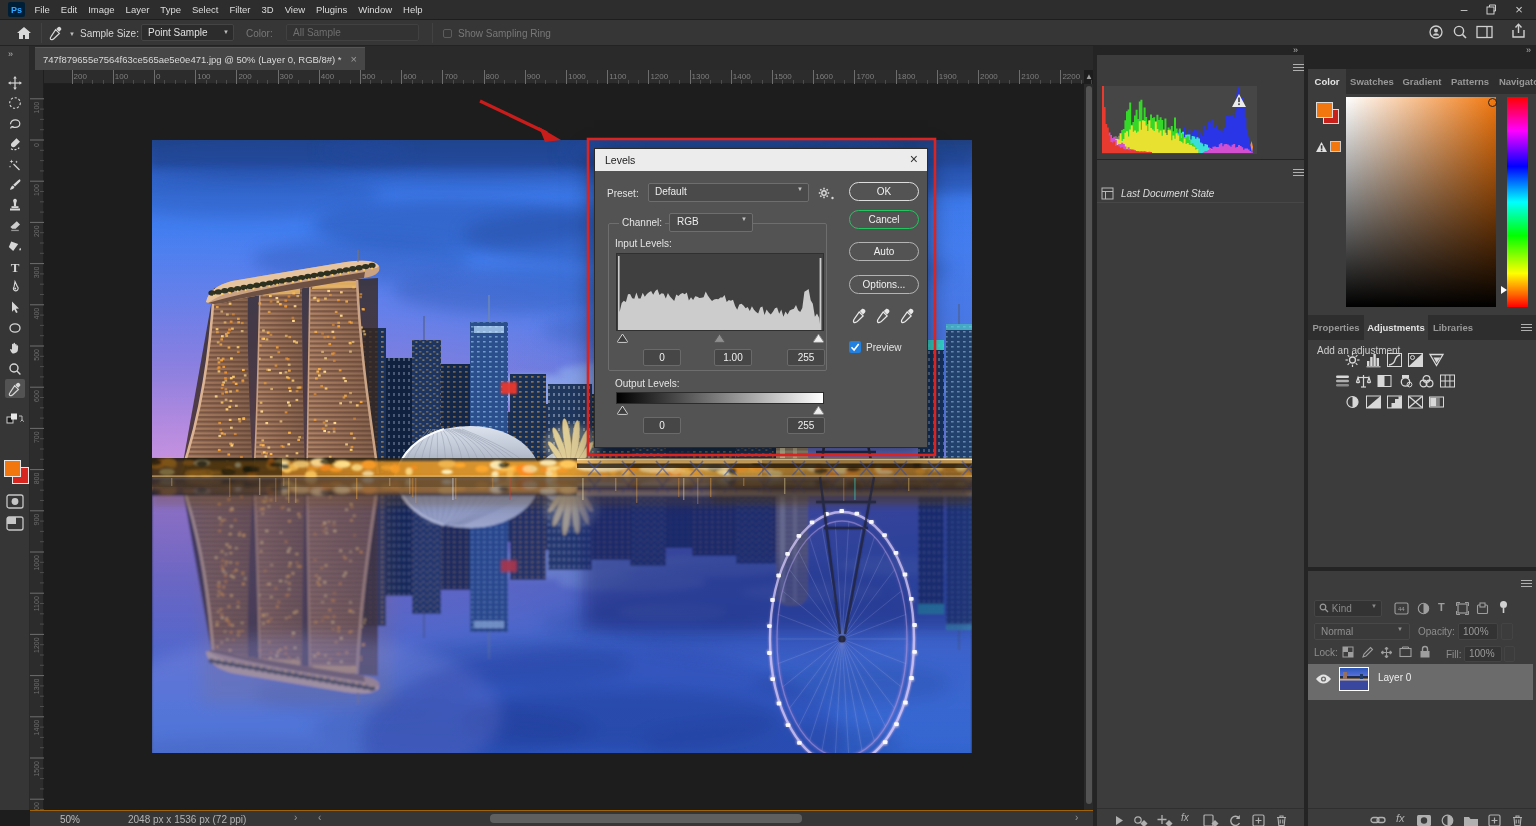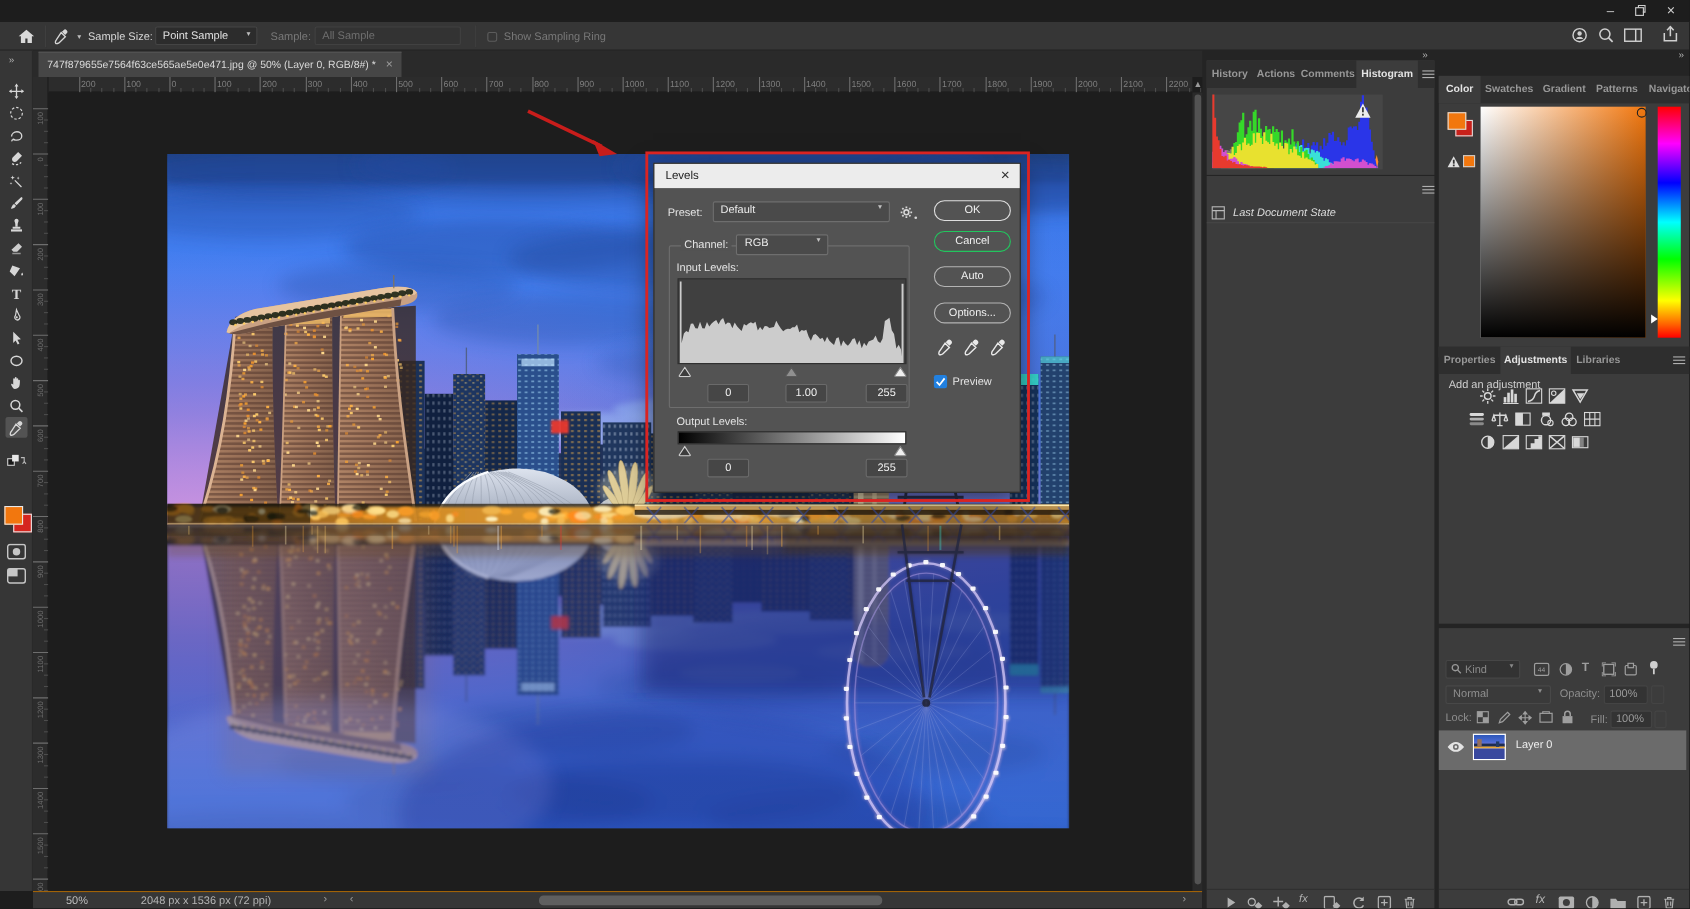--- a/index.html
+++ b/index.html
@@ -42,20 +42,35 @@
 #rightpane{position:absolute;left:1093px;top:46px;width:443px;height:780px;background:#242424}
 .pcol{position:absolute;background:#3c3c3c}
 .ptabs{position:absolute;left:0;top:0;right:0;height:25px;background:#2e2e2e;font-size:9.5px;color:#989898;font-weight:bold}
 .ptab{position:absolute;top:0;height:25px;display:flex;align-items:center;padding:0 10px}
 .ptab.sel{background:#3c3c3c;color:#e4e4e4}
 .pmenu{position:absolute;top:9px;width:11px;height:8px}
 .pmenu div{height:1.4px;background:#b0b0b0;margin-bottom:1.5px}
 .chev{color:#b5b5b5;font-size:9px;letter-spacing:-1px}
 </style></head><body>
 <div id="root">
+    <div id="menubar">
+      <div id="pslogo">Ps</div>
+      <span class="mitem">File</span>
+      <span class="mitem">Edit</span>
+      <span class="mitem">Image</span>
+      <span class="mitem">Layer</span>
+      <span class="mitem">Type</span>
+      <span class="mitem">Select</span>
+      <span class="mitem">Filter</span>
+      <span class="mitem">3D</span>
+      <span class="mitem">View</span>
+      <span class="mitem">Plugins</span>
+      <span class="mitem">Window</span>
+      <span class="mitem">Help</span>
+    </div>
     <div class="winb" style="left:1450px;font-size:12px">–</div>
     <div class="winb" style="left:1477px">
       <svg width="11" height="11">
         <rect x="1" y="3" width="7" height="7" fill="none" stroke="#cfcfcf"></rect>
         <path d="M3.5 3V1h6v6h-2" fill="none" stroke="#cfcfcf"></path>
       </svg>
     </div>
     <div class="winb" style="left:1505px;font-size:13px">×</div>
     <div id="optbar">
       <div class="abs" style="left:15px;top:5px"><svg width="18" height="16" viewBox="0 0 18 16">
@@ -64,21 +79,21 @@
       <div class="obsep" style="left:41px"></div>
       <div class="abs" style="left:48px;top:5px"><svg width="16" height="16" viewBox="0 0 16 16">
           <g fill="#d6d6d6">
             <path d="M12.6 2.4c.9.9 1 2 .3 2.7l-1.7 1.7-2.9-2.9 1.7-1.7c.7-.7 1.7-.7 2.6.2z"></path>
             <path d="M7.6 4.6l3.8 3.8-5.6 5.4c-.5.5-2.5 1.3-3.2.6-.7-.7.1-2.6.6-3.1z" fill="none" stroke="#d6d6d6" stroke-width="1.2"></path>
           </g>
         </svg></div>
       <div class="abs" style="left:69px;top:11px;color:#bdbdbd;font-size:6px">▼</div>
       <div class="oblabel" style="left:80px;top:8px">Sample Size:</div>
       <div class="obdrop" style="left:141px;top:4px;width:93px;font-size:10px">Point Sample<span style="position:absolute;right:4px;top:4px;font-size:6px;color:#bdbdbd">▼</span></div>
-      <div class="oblabel obdis" style="left:246px;top:8px">Sample:</div>
+      <div class="oblabel obdis" style="left:246px;top:8px">Color:</div>
       <div class="obinput" style="left:286px;top:4px;width:133px;font-size:10px">All Sample</div>
       <div class="obsep" style="left:432px"></div>
       <div class="abs" style="left:443px;top:9px;width:9px;height:9px;border:1px solid #5c5c5c;border-radius:2px"></div>
       <div class="oblabel obdis" style="left:458px;top:8px">Show Sampling Ring</div>
       <svg class="abs" style="left:1428px;top:4px" width="16" height="16">
         <circle cx="8" cy="8" r="6" fill="none" stroke="#cfcfcf" stroke-width="1.3"></circle>
         <circle cx="8" cy="6.4" r="2" fill="#cfcfcf"></circle>
         <path d="M4.6 11.4a3.8 3.8 0 0 1 6.8 0z" fill="#cfcfcf"></path>
       </svg>
       <svg class="abs" style="left:1452px;top:4px" width="16" height="16">
@@ -1315,34 +1330,20 @@
     </div>
     <svg class="abs" style="left:0;top:0;pointer-events:none;z-index:60" width="1536" height="826">
       <rect x="588" y="139" width="347" height="316" fill="none" stroke="#da2422" stroke-width="2.6"></rect>
       <line x1="480" y1="101" x2="547" y2="133" stroke="#c81d1b" stroke-width="3.2"></line>
       <path d="M561 140 L539 127 L545 142 Z" fill="#c81d1b"></path>
     </svg>
     <div id="rightpane">
       <div class="abs chev" style="left:200px;top:-1px">»</div>
       <div class="abs chev" style="left:433px;top:-1px">»</div>
       <div class="pcol" style="left:4px;top:9px;width:207px;height:104px">
-        <div class="ptabs">
-          <div class="ptab" style="left:0px;width:42px;padding:0">
-            <span style="margin:auto">History</span>
-          </div>
-          <div class="ptab" style="left:42px;width:42px;padding:0">
-            <span style="margin:auto">Actions</span>
-          </div>
-          <div class="ptab" style="left:84px;width:52px;padding:0">
-            <span style="margin:auto">Comments</span>
-          </div>
-          <div class="ptab sel" style="left:136px;width:56px;padding:0">
-            <span style="margin:auto">Histogram</span>
-          </div>
-        </div>
         <div class="pmenu" style="left:196px;top:9px">
           <div></div>
           <div></div>
           <div></div>
         </div>
         <div class="abs" style="left:5px;top:31px;width:155px;height:68px;background:#464646"><svg width="153" height="67" viewBox="0 0 153 67">
             <path d="M1.0 67V61.8M2.6 67V59.9M4.2 67V58.1M5.8 67V55.9M7.4 67V54.8M9.0 67V52.4M10.6 67V54.9M12.2 67V52.7M13.8 67V50.3M15.4 67V51.2M17.0 67V49.7M18.6 67V53.1M20.2 67V51.1M21.8 67V51.9M23.4 67V50.1M25.0 67V49.6M26.6 67V52.2M28.2 67V50.9M29.8 67V50.2M31.4 67V46.9M33.0 67V47.8M34.6 67V51.1M36.2 67V47.8M37.8 67V51.4M39.4 67V49.0M41.0 67V51.7M42.6 67V52.4M44.2 67V48.0M45.8 67V51.5M47.4 67V51.6M49.0 67V47.8M50.6 67V48.5M52.2 67V51.5M53.8 67V48.3M55.4 67V50.5M57.0 67V49.9M58.6 67V52.3M60.2 67V48.9M61.8 67V50.2M63.4 67V49.0M65.0 67V49.5M66.6 67V52.4M68.2 67V52.2M69.8 67V53.2M71.4 67V53.4M73.0 67V53.8M74.6 67V52.9M76.2 67V51.6M77.8 67V54.4M79.4 67V51.5M81.0 67V53.1M82.6 67V53.3M84.2 67V51.2M85.8 67V52.8M87.4 67V53.6M89.0 67V53.0M90.6 67V52.2M92.2 67V55.1M93.8 67V51.6M95.4 67V55.6M97.0 67V53.0M98.6 67V52.8M100.2 67V56.2M101.8 67V53.5M103.4 67V55.3M105.0 67V54.7M106.6 67V56.9M108.2 67V57.0M109.8 67V56.7M111.4 67V54.3M113.0 67V57.1M114.6 67V55.5M116.2 67V55.1M117.8 67V55.3M119.4 67V57.4M121.0 67V57.6M122.6 67V57.3M124.2 67V56.8M125.8 67V58.9M127.4 67V57.3M129.0 67V57.4M130.6 67V57.5M132.2 67V59.8M133.8 67V57.7M135.4 67V60.0M137.0 67V59.6M138.6 67V59.2M140.2 67V58.8M141.8 67V60.2M143.4 67V59.2M145.0 67V60.2M146.6 67V60.9M148.2 67V61.1M149.8 67V61.6" stroke="#7d816c" stroke-width="2.0"></path>
             <path d="M58.6 67V65.1M60.2 67V64.0M61.8 67V61.2M63.4 67V58.6M65.0 67V60.8M66.6 67V60.3M68.2 67V53.4M69.8 67V54.9M71.4 67V54.4M73.0 67V54.4M74.6 67V49.5M76.2 67V45.2M77.8 67V47.7M79.4 67V46.6M81.0 67V51.2M82.6 67V40.8M84.2 67V52.4M85.8 67V47.4M87.4 67V44.1M89.0 67V52.7M90.6 67V46.2M92.2 67V43.0M93.8 67V46.0M95.4 67V43.4M97.0 67V51.1M98.6 67V46.4M100.2 67V49.6M101.8 67V39.6M103.4 67V46.5M105.0 67V43.7M106.6 67V35.0M108.2 67V36.4M109.8 67V33.7M111.4 67V42.1M113.0 67V41.9M114.6 67V38.7M116.2 67V42.9M117.8 67V46.0M119.4 67V43.4M121.0 67V46.3M122.6 67V41.6M124.2 67V30.0M125.8 67V28.9M127.4 67V30.7M129.0 67V29.0M130.6 67V28.8M132.2 67V32.1M133.8 67V24.7M135.4 67V6.6M137.0 67V0.7M138.6 67V17.9M140.2 67V11.7M141.8 67V19.5M143.4 67V31.7M145.0 67V42.8M146.6 67V50.6M148.2 67V58.4M149.8 67V61.8" stroke="#2a35e8" stroke-width="2.0"></path>
             <path d="M57.0 67V64.4M58.6 67V62.4M60.2 67V59.8M61.8 67V58.3M63.4 67V58.8M65.0 67V53.1M66.6 67V53.4M68.2 67V52.6M69.8 67V56.4M71.4 67V50.2M73.0 67V52.0M74.6 67V46.2M76.2 67V47.5M77.8 67V44.1M79.4 67V46.7M81.0 67V45.8M82.6 67V51.2M84.2 67V48.8M85.8 67V48.6M87.4 67V48.5M89.0 67V53.5M90.6 67V49.9M92.2 67V50.5M93.8 67V52.7M95.4 67V51.3M97.0 67V52.5M98.6 67V56.4M100.2 67V57.4M101.8 67V60.2M103.4 67V57.9M105.0 67V58.7M106.6 67V61.5M108.2 67V61.9M109.8 67V63.1M111.4 67V64.3" stroke="#3ae0d8" stroke-width="2.0"></path>
             <path d="M15.4 67V62.2M17.0 67V53.8M18.6 67V50.3M20.2 67V44.0M21.8 67V43.0M23.4 67V34.2M25.0 67V25.3M26.6 67V23.4M28.2 67V16.4M29.8 67V38.8M31.4 67V36.1M33.0 67V29.6M34.6 67V23.7M36.2 67V32.9M37.8 67V15.5M39.4 67V13.7M41.0 67V33.9M42.6 67V21.4M44.2 67V31.1M45.8 67V37.9M47.4 67V35.1M49.0 67V28.6M50.6 67V32.0M52.2 67V31.2M53.8 67V38.4M55.4 67V28.8M57.0 67V34.0M58.6 67V31.2M60.2 67V34.0M61.8 67V43.4M63.4 67V32.6M65.0 67V49.8M66.6 67V41.5M68.2 67V43.3M69.8 67V39.9M71.4 67V45.3M73.0 67V31.6M74.6 67V42.6M76.2 67V50.3M77.8 67V42.4M79.4 67V52.1M81.0 67V47.7M82.6 67V52.1M84.2 67V51.4M85.8 67V50.2M87.4 67V53.9M89.0 67V58.3M90.6 67V57.2M92.2 67V59.5M93.8 67V61.9M95.4 67V63.7" stroke="#35d829" stroke-width="2.0"></path>

